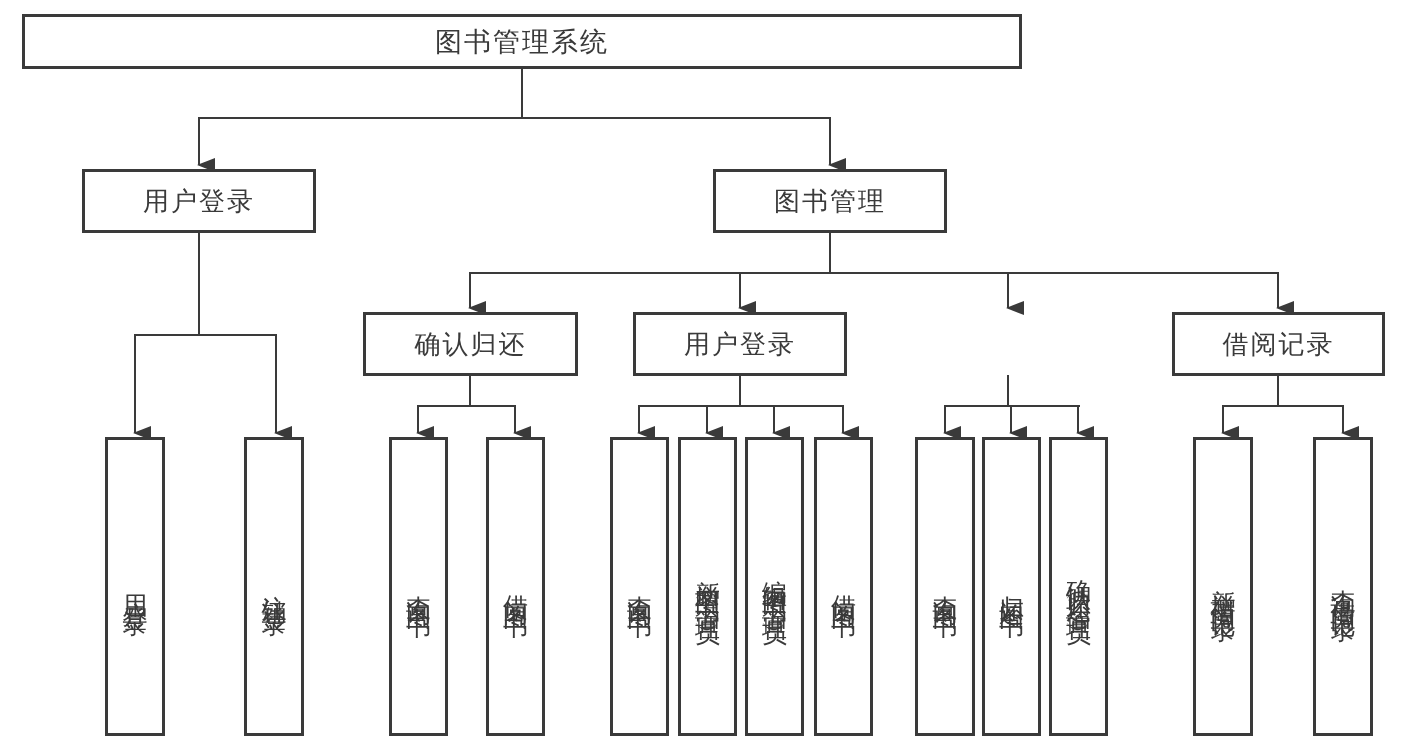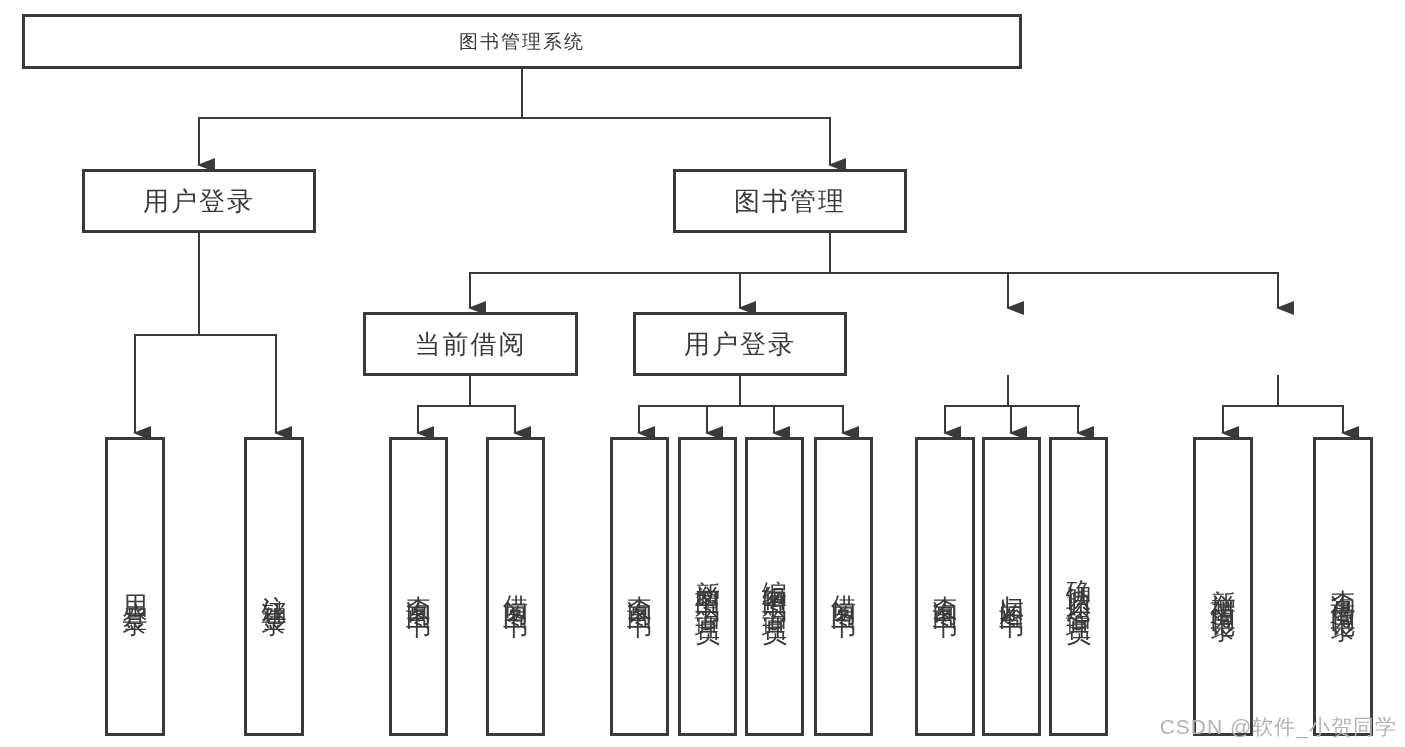--- a/index.html
+++ b/index.html
@@ -33,21 +33,21 @@
     justify-content: center;
     color: #3a3a3a;
     z-index: 2;
   }
   .node.hbox span {
     font-size: 26px;
     letter-spacing: 2px;
     white-space: nowrap;
   }
   .node.rootbox span {
-    font-size: 19px;
+    font-size: 27px;
     letter-spacing: 2px;
     white-space: nowrap;
   }
   .node.leaf {
     border-width: 3px;
   }
   .vtext {
     writing-mode: vertical-rl;
     text-orientation: mixed;
     font-size: 25px;
@@ -121,29 +121,32 @@
     </g>
   </svg>
 
   <div class="node rootbox" style="left:22px;top:14px;width:1000px;height:55px">
     <span>图书管理系统</span>
   </div>
 
   <div class="node hbox" style="left:82px;top:169px;width:234px;height:64px">
     <span>用户登录</span>
   </div>
-  <div class="node hbox" style="left:673px;top:169px;width:234px;height:64px">
+  <div class="node hbox" style="left:713px;top:169px;width:234px;height:64px">
     <span>图书管理</span>
   </div>
 
   <div class="node hbox" style="left:363px;top:312px;width:215px;height:64px">
-    <span>当前借阅</span>
+    <span>确认归还</span>
   </div>
   <div class="node hbox" style="left:633px;top:312px;width:214px;height:64px">
     <span>用户登录</span>
+  </div>
+  <div class="node hbox" style="left:1172px;top:312px;width:213px;height:64px">
+    <span>借阅记录</span>
   </div>
 
   <div class="node leaf" style="left:105px;top:437px;width:60px;height:299px">
     <span class="vtext">用户登录</span>
   </div>
   <div class="node leaf" style="left:244px;top:437px;width:60px;height:299px">
     <span class="vtext">注销登录</span>
   </div>
 
   <div class="node leaf" style="left:389px;top:437px;width:59px;height:299px">
@@ -176,14 +179,13 @@
     <span class="vtext">确认归还（管理员）</span>
   </div>
 
   <div class="node leaf" style="left:1193px;top:437px;width:60px;height:299px">
     <span class="vtext">新增借阅记录</span>
   </div>
   <div class="node leaf" style="left:1313px;top:437px;width:60px;height:299px">
     <span class="vtext">查询借阅记录</span>
   </div>
 
-  <div class="watermark">CSDN @软件_小贺同学</div>
 </div>
 
 </body></html>

